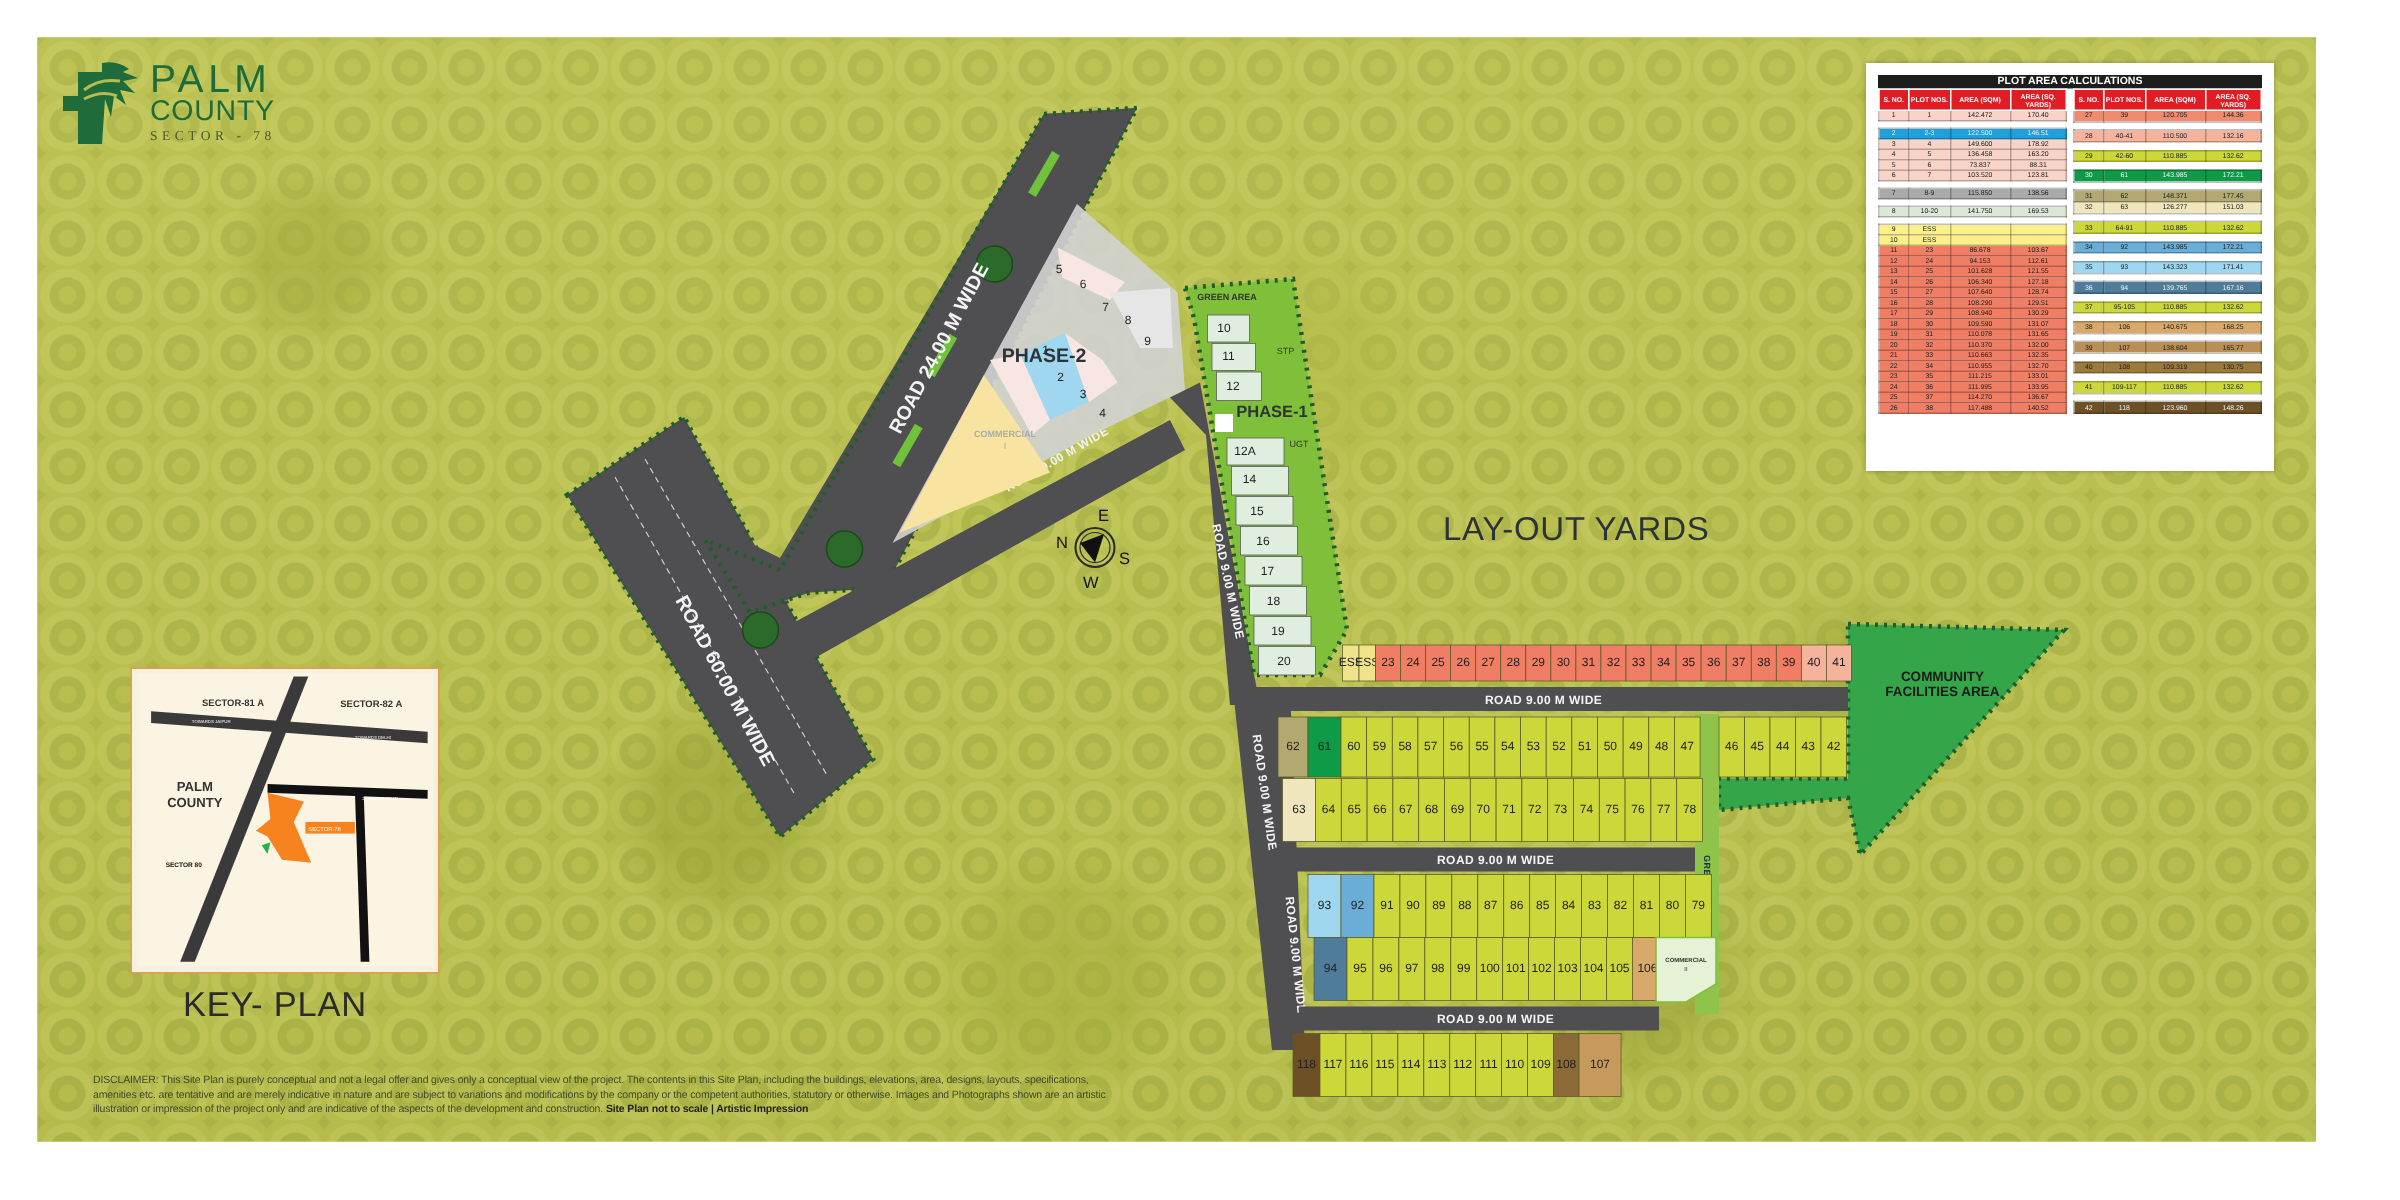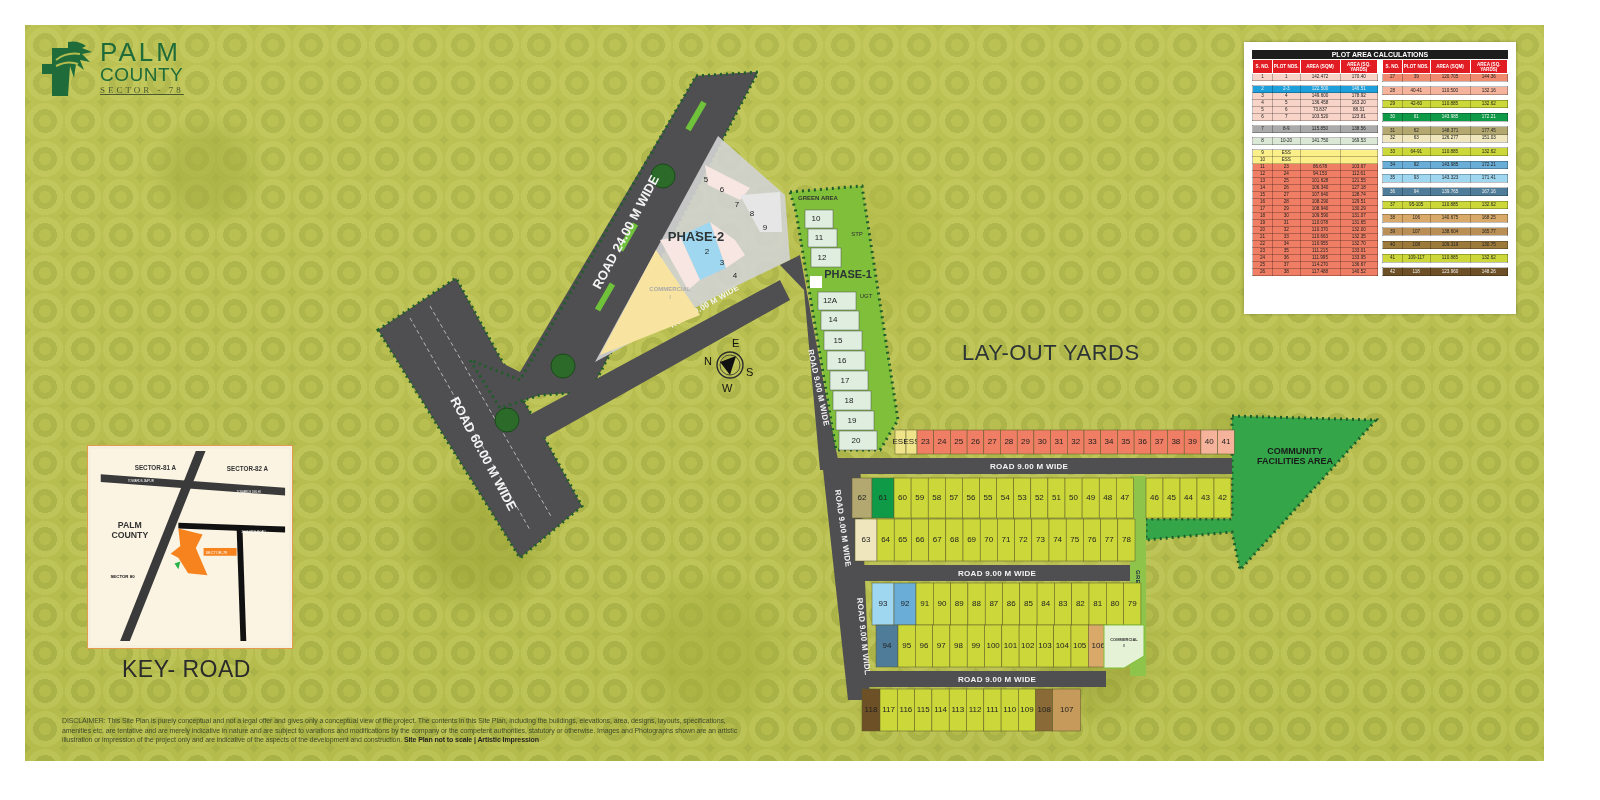--- a/index.html
+++ b/index.html
@@ -25,21 +25,21 @@
     background: linear-gradient(180deg, rgba(195,200,95,0.35), rgba(170,178,70,0.25));
     pointer-events: none;
   }
 
   
   .logo { position: absolute; left: 38px; top: 38px; display: flex; align-items: center; gap: 6px; z-index: 3; }
   .logo-mark { width: 56px; height: 58px; }
   .logo-text { color: #1f6b3a; line-height: 1; }
   .logo-line1 { font-size: 26px; letter-spacing: 3px; font-weight: 400; }
   .logo-line2 { font-size: 19px; letter-spacing: 0.5px; }
-  .logo-line3 { font-size: 9px; letter-spacing: 3px; font-family: "Liberation Serif", serif; color: #4a5a30; margin-top: 2px; text-decoration: underline; }
+  .logo-line3 { font-size: 9px; letter-spacing: 3px; font-family: "Liberation Serif", serif; color: #4a5a30; margin-top: 2px; }
 
   
   .map { position: absolute; left: 0; top: 0; width: 1600px; height: 800px; z-index: 2; }
   .plot-label { font-family: "Liberation Sans", sans-serif; font-size: 8px; fill: #222; text-anchor: middle; dominant-baseline: middle; }
   .road-label { font-family: "Liberation Sans", sans-serif; font-size: 8px; font-weight: bold; fill: #f4f4f4; letter-spacing: 0.3px; }
   .big-road-label { font-family: "Liberation Sans", sans-serif; font-size: 13px; font-weight: bold; fill: #f4f4f4; }
 
   .layout-title { position: absolute; left: 962px; top: 340px; font-size: 22px; color: #2d3436; font-weight: 400; letter-spacing: 0.5px; z-index: 3; }
 
   
@@ -428,21 +428,21 @@
     <text x="140" y="23" font-size="6.5" font-weight="bold" fill="#333">SECTOR-82 A</text>
     <text x="38" y="34" font-size="3" fill="#fff">TOWARDS JAIPUR</text>
     <text x="150" y="45" font-size="3" fill="#fff">TOWARDS DELHI</text>
     <text x="40" y="81" font-size="9" font-weight="bold" fill="#333" text-anchor="middle">PALM</text>
     <text x="40" y="92" font-size="9" font-weight="bold" fill="#333" text-anchor="middle">COUNTY</text>
     <text x="118" y="108" font-size="4" fill="#fff">SECTOR-78</text>
     <text x="20" y="133" font-size="4.5" font-weight="bold" fill="#111">SECTOR 80</text>
     <text x="155" y="87" font-size="3" fill="#fff">24 M WIDE ROAD</text>
   </svg>
 </div>
-<div class="keyplan-title">KEY- ROAD</div>
+<div class="keyplan-title">KEY- PLAN</div>
 
 <div class="disclaimer">
   <span>DISCLAIMER: This Site Plan is purely conceptual and not a legal offer and gives only a conceptual view of the project. The contents in this Site Plan, including the buildings, elevations, area, designs, layouts, specifications, amenities etc. are tentative and are merely indicative in nature and are subject to variations and modifications by the company or the competent authorities, statutory or otherwise. Images and Photographs shown are an artistic illustration or impression of the project only and are indicative of the aspects of the development and construction.</span>
   <b>Site Plan not to scale | Artistic Impression</b>
 </div>
 
 <div class="plot-table-card">
   <div class="plot-table-title">PLOT AREA CALCULATIONS</div>
   <div class="tables">
     <table class="tbl">

